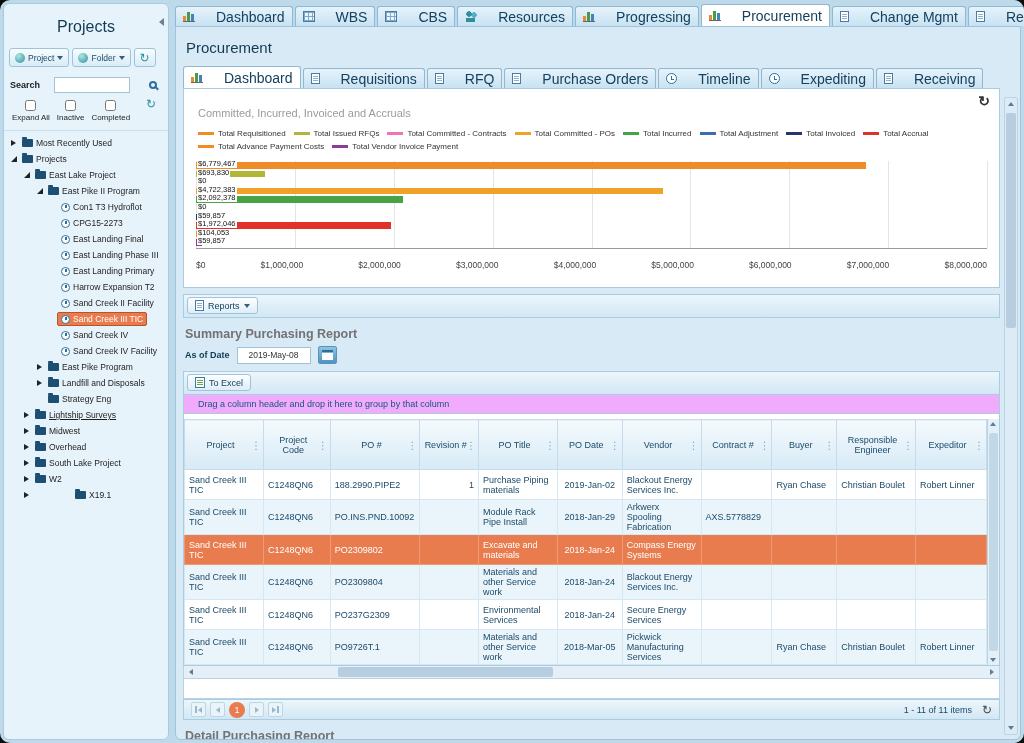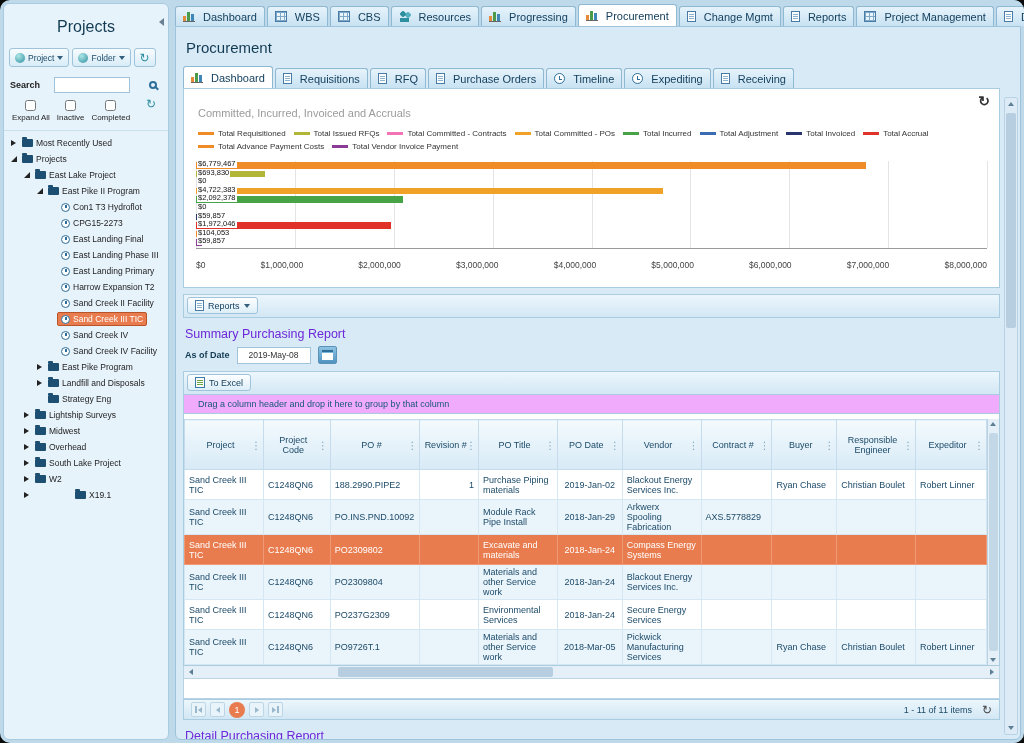--- a/index.html
+++ b/index.html
@@ -38,21 +38,21 @@
   .hit.sel { background:#e87c4e; border-color:#b8542a; color:#fff; }
   .folder { width:11px; height:8px; background:#1d4f73; border-radius:1px; position:relative; flex:none; }
   .folder::before { content:""; position:absolute; top:-2px; left:0; width:5px; height:2px; background:#1d4f73; border-radius:1px 1px 0 0; }
   .pico { width:9px; height:9px; border-radius:50%; border:1.5px solid #2d6f9a; background:#fff; position:relative; flex:none; }
   .pico::after { content:""; position:absolute; left:3px; top:1px; width:1.5px; height:3px; background:#2d6f9a; }
 
   
   .main { position:absolute; left:173px; top:0; right:0; bottom:0; }
   .top-tabs, .sub-tabs { display:flex; gap:2px; align-items:flex-end; }
   .top-tabs { padding:4px 2px 0 2px; height:26px; }
-  .tab { display:inline-flex; align-items:center; gap:8px; font-size:11px; color:#15405e; background:linear-gradient(#e6f3fb,#c8e2f2); border:1px solid #8fb8d2; border-bottom:none; border-radius:3px 3px 0 0; padding:3px 7px; height:20px; cursor:pointer; white-space:nowrap; }
+  .tab { display:inline-flex; align-items:center; gap:21px; font-size:14px; color:#15405e; background:linear-gradient(#e6f3fb,#c8e2f2); border:1px solid #8fb8d2; border-bottom:none; border-radius:3px 3px 0 0; padding:3px 7px; height:20px; cursor:pointer; white-space:nowrap; }
   .tab.active { background:#fff; height:22px; }
   .mi { position:relative; display:inline-block; width:12px; height:11px; flex:none; }
   .mi-chart { border-bottom:1px solid #666; background-image:linear-gradient(#e58a3a,#e58a3a),linear-gradient(#4a9a4a,#4a9a4a),linear-gradient(#3f85b5,#3f85b5); background-repeat:no-repeat; background-size:3px 5px,3px 9px,3px 7px; background-position:0 100%,4px 100%,8px 100%; }
   .mi-grid { border:1px solid #4a7ba6; background-color:#eaf4fb; background-image:linear-gradient(to right,#7fa9c8 1px,transparent 1px),linear-gradient(to bottom,#7fa9c8 1px,transparent 1px); background-size:4px 4px; }
   .mi-people { background-image:radial-gradient(circle at 4px 3px,#2e8f9f 2.5px,transparent 3px),radial-gradient(circle at 9px 4px,#56b0c0 2.5px,transparent 3px),linear-gradient(#2e8f9f,#2e8f9f); background-size:100% 100%,100% 100%,9px 4px; background-position:0 0,0 0,1px 100%; background-repeat:no-repeat; }
   .mi-doc { width:9px; height:11px; background:#fff; border:1px solid #4a7ba6; }
   .mi-doc::after { content:""; position:absolute; left:1px; right:1px; top:2px; height:1px; background:#8ab2cf; box-shadow:0 2px 0 #8ab2cf,0 4px 0 #8ab2cf; }
   .mi-clock { width:11px; height:11px; border-radius:50%; border:1px solid #2d6f9a; background:#fff; }
   .mi-clock::before { content:""; position:absolute; left:4px; top:5px; width:3px; height:1px; background:#2d6f9a; }
   .mi-clock::after { content:""; position:absolute; left:4px; top:2px; width:1px; height:4px; background:#2d6f9a; }
@@ -69,21 +69,21 @@
   .sw { width:16px; height:3px; flex:none; }
   .plot { position:relative; height:88px; border-bottom:1px solid #9a9a9a; }
   .gridline { position:absolute; top:0; bottom:0; width:1px; background:#e4e4e4; }
   .bar-row { position:relative; height:8.6px; }
   .bar { position:absolute; left:0; top:1px; height:6.5px; }
   .bar-label { position:absolute; left:1px; top:-1px; font-size:7.5px; line-height:8px; color:#111; background:#fff; padding:0 1px; white-space:nowrap; z-index:2; }
   .axis { display:flex; justify-content:space-between; font-size:8.5px; color:#444; margin-top:11px; }
 
   .bar-strip { margin-top:6px; background:linear-gradient(#ecf6fc,#d2e7f4); border:1px solid #a9cce0; padding:2px 3px; }
   .strip-btn { display:inline-flex; align-items:center; gap:4px; font-size:9px; color:#15405e; background:linear-gradient(#fdfeff,#ddeef8); border:1px solid #9fc3da; border-radius:3px; padding:2px 7px; height:17px; cursor:pointer; }
-  .section-title { font-size:12.5px; font-weight:normal; color:#6d28d9; margin:9px 0 5px 2px; }
+  .section-title { font-size:12.5px; font-weight:bold; color:#737373; margin:9px 0 5px 2px; }
   .asof { display:flex; align-items:center; gap:7px; margin:2px 0 7px 2px; font-size:9px; }
   .asof .lab { font-weight:bold; color:#123a52; }
   .date-box { width:74px; height:17px; border:1px solid #9fc3da; background:#fff; font-size:8.5px; display:flex; align-items:center; justify-content:center; color:#333; cursor:text; }
   .cal-btn { width:19px; height:18px; border:1px solid #5b93b8; border-radius:2px; background:linear-gradient(#8ec4e4,#4f93bf); position:relative; cursor:pointer; }
   .cal-btn::before { content:""; position:absolute; left:3px; right:3px; top:3px; height:2px; background:#2d6f9a; }
   .cal-btn::after { content:""; position:absolute; left:3px; right:3px; top:6px; bottom:3px; background:#fff; }
   .xls-ico { width:10px; height:11px; background:#fff; border:1px solid #3a7ca8; position:relative; }
   .xls-ico::after { content:""; position:absolute; left:1px; top:2px; width:6px; height:1px; background:#69a744; box-shadow:0 2px 0 #69a744,0 4px 0 #69a744; }
   .group-hint { background:#f0abfc; border:1px solid #a9cce0; border-top:none; font-size:9px; color:#16557d; padding:4px 14px; }
 
@@ -294,21 +294,21 @@
             <span class="lbl">Landfill and Disposals</span>
           </span>
         </div>
         <div class="tnode" style="padding-left: 29px;">
           <span class="arrow"></span>
           <span class="hit">
             <span class="folder"></span>
             <span class="lbl">Strategy Eng</span>
           </span>
         </div>
-        <div class="tnode" style="padding-left: 16px;">
+        <div class="tnode" style="padding-left: 16px; text-decoration: underline;">
           <span class="arrow">
             <span class="ar-r"></span>
           </span>
           <span class="hit">
             <span class="folder"></span>
             <span class="lbl">Lightship Surveys</span>
           </span>
         </div>
         <div class="tnode" style="padding-left: 16px;">
           <span class="arrow">

